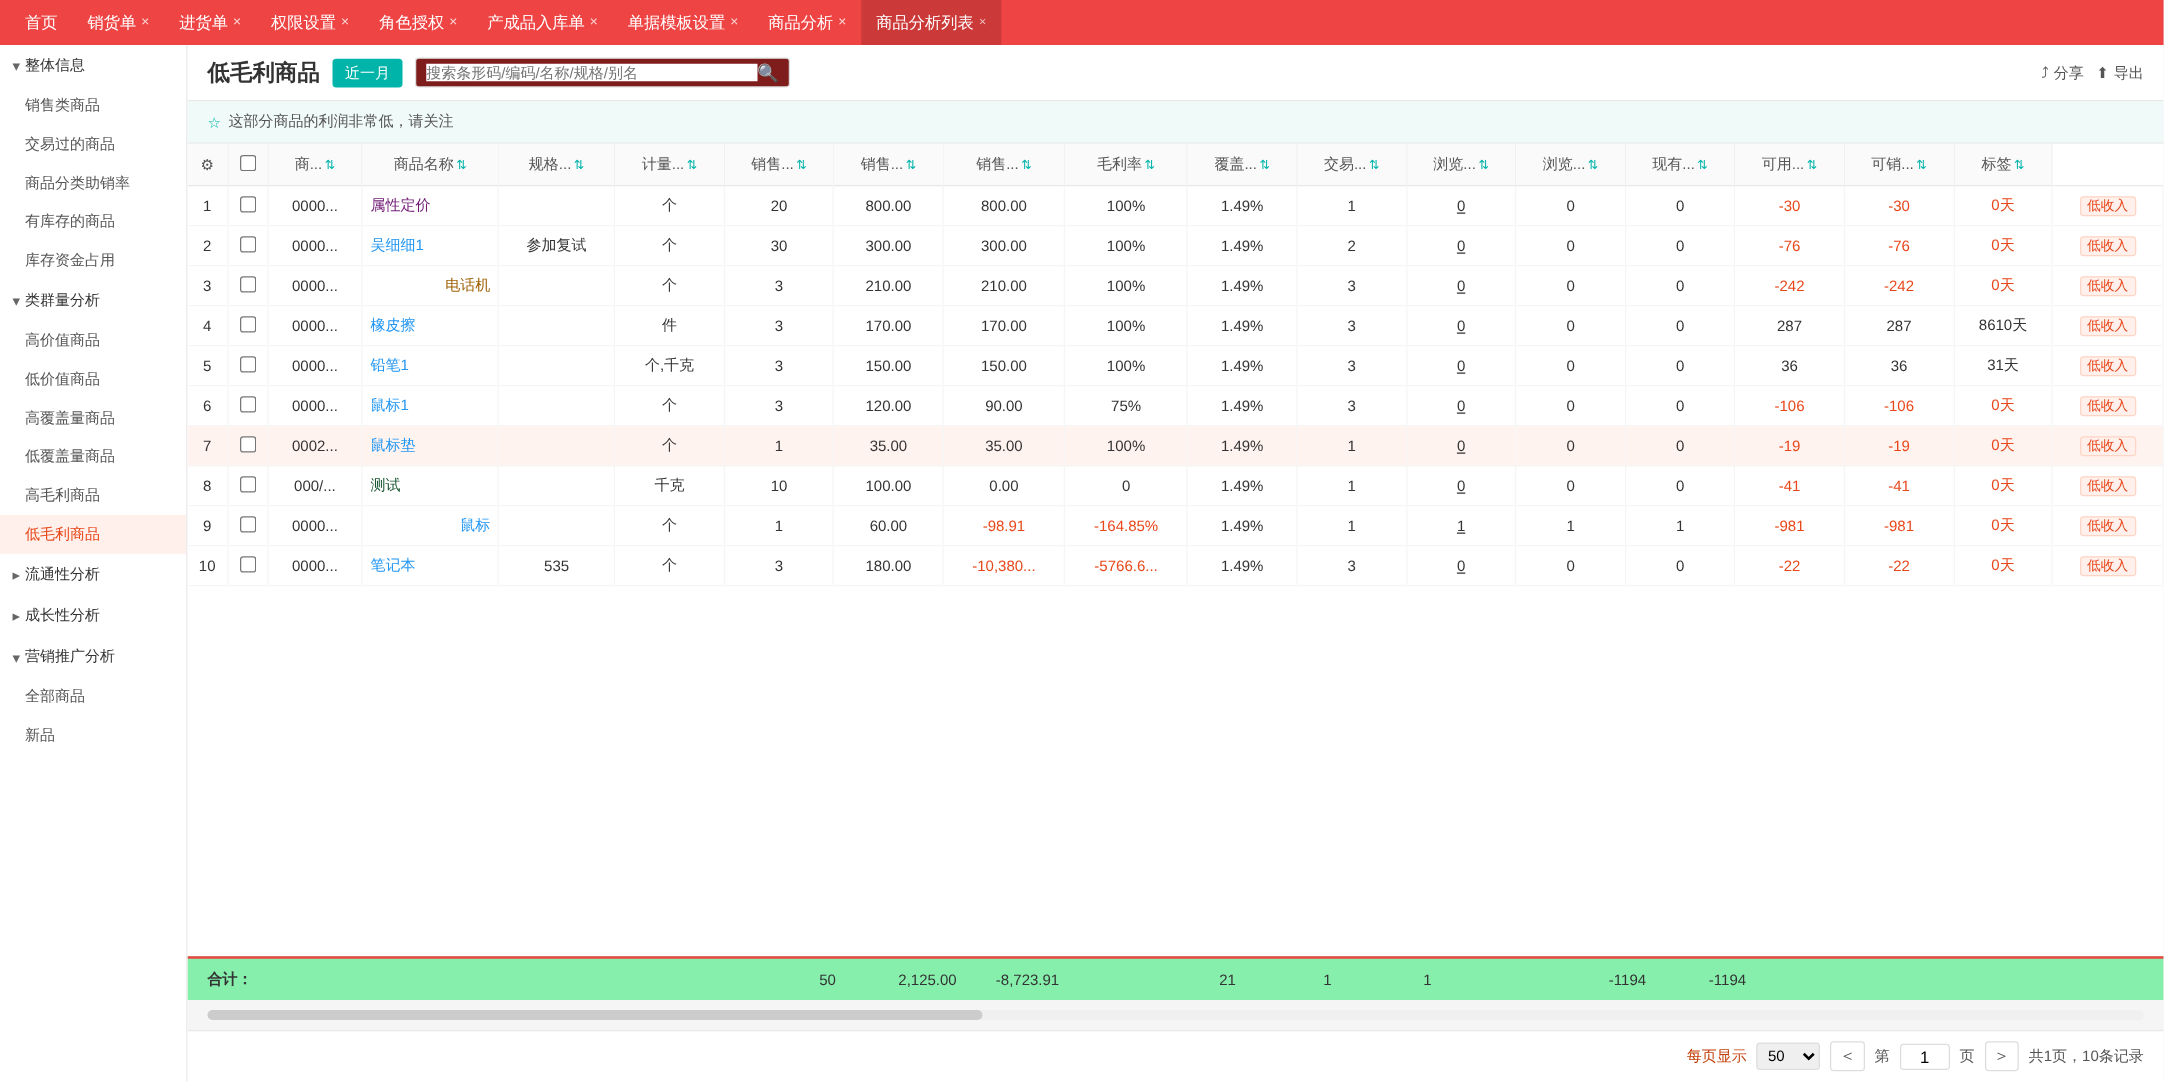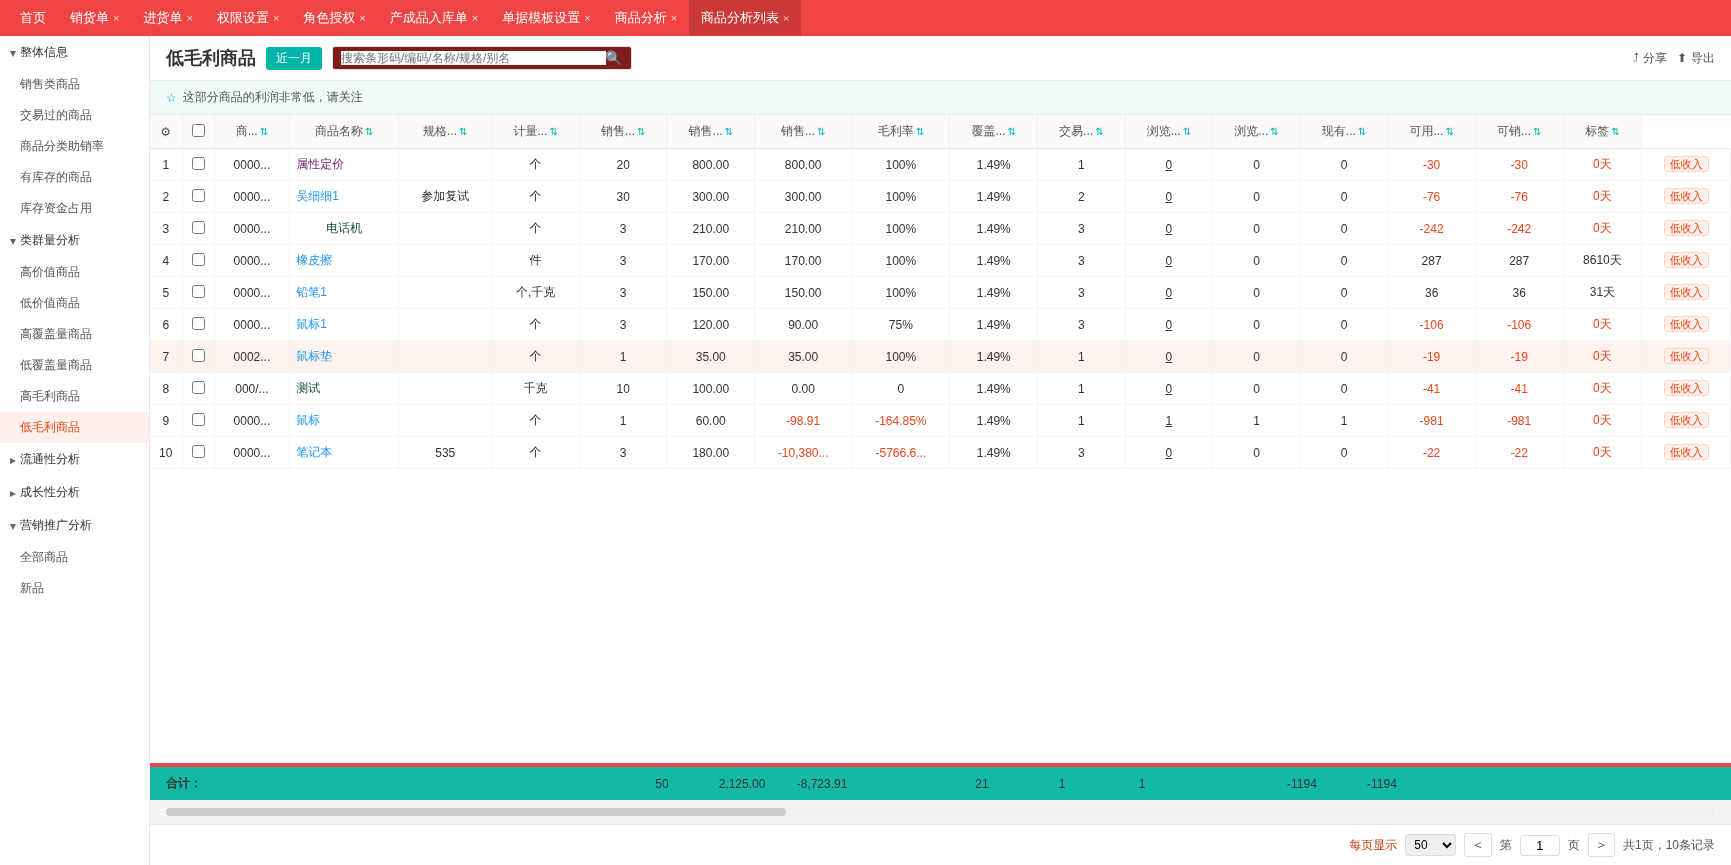--- a/index.html
+++ b/index.html
@@ -183,25 +183,25 @@
       color: #e8471a;
       border: 1px solid #ffd5c5;
       border-radius: 3px;
       padding: 1px 5px;
       font-size: 11px;
     }
     .sort-icon { color: #00b4aa; font-size: 10px; margin-left: 2px; }
 
     
     .table-footer {
-      background: #14b8a6;
+      background: #86efac;
       padding: 8px 16px;
       display: flex;
       align-items: center;
-      border-top: 4px solid #ef4444;
+      border-top: 2px solid #ef4444;
       font-size: 12px;
       color: #333;
     }
     .footer-label { margin-right: 20px; font-weight: bold; }
     .footer-cells {
       display: flex;
       gap: 0;
     }
     .footer-cell {
       min-width: 80px;
@@ -407,21 +407,21 @@
       <td>0</td>
       <td class="td-red">-76</td>
       <td class="td-red">-76</td>
       <td class="td-red">0天</td>
       <td><span class="tag-badge">低收入</span></td>
     </tr>
             <tr>
       <td>3</td>
       <td><input type="checkbox" style=""></td>
       <td>0000...</td>
-      <td style="text-align:center; color:#14532d; cursor:pointer;">电话机</td>
+      <td style="text-align:right; color:#a16207; cursor:pointer;">电话机</td>
       <td></td>
       <td>个</td>
       <td>3</td>
       <td>210.00</td>
       <td class="">210.00</td>
       <td class="">100%</td>
       <td>1.49%</td>
       <td>3</td>
       <td><span class="underline-link">0</span></td>
       <td>0</td>
@@ -533,21 +533,21 @@
       <td>0</td>
       <td class="td-red">-41</td>
       <td class="td-red">-41</td>
       <td class="td-red">0天</td>
       <td><span class="tag-badge">低收入</span></td>
     </tr>
             <tr>
       <td>9</td>
       <td><input type="checkbox" style=""></td>
       <td>0000...</td>
-      <td style="text-align:left; color:#2196F3; cursor:pointer;margin-left:14px;">鼠标</td>
+      <td style="text-align:right; color:#2196F3; cursor:pointer;margin-left:14px;">鼠标</td>
       <td></td>
       <td>个</td>
       <td>1</td>
       <td>60.00</td>
       <td class="td-red">-98.91</td>
       <td class="td-red">-164.85%</td>
       <td>1.49%</td>
       <td>1</td>
       <td><span class="underline-link">1</span></td>
       <td>1</td>

